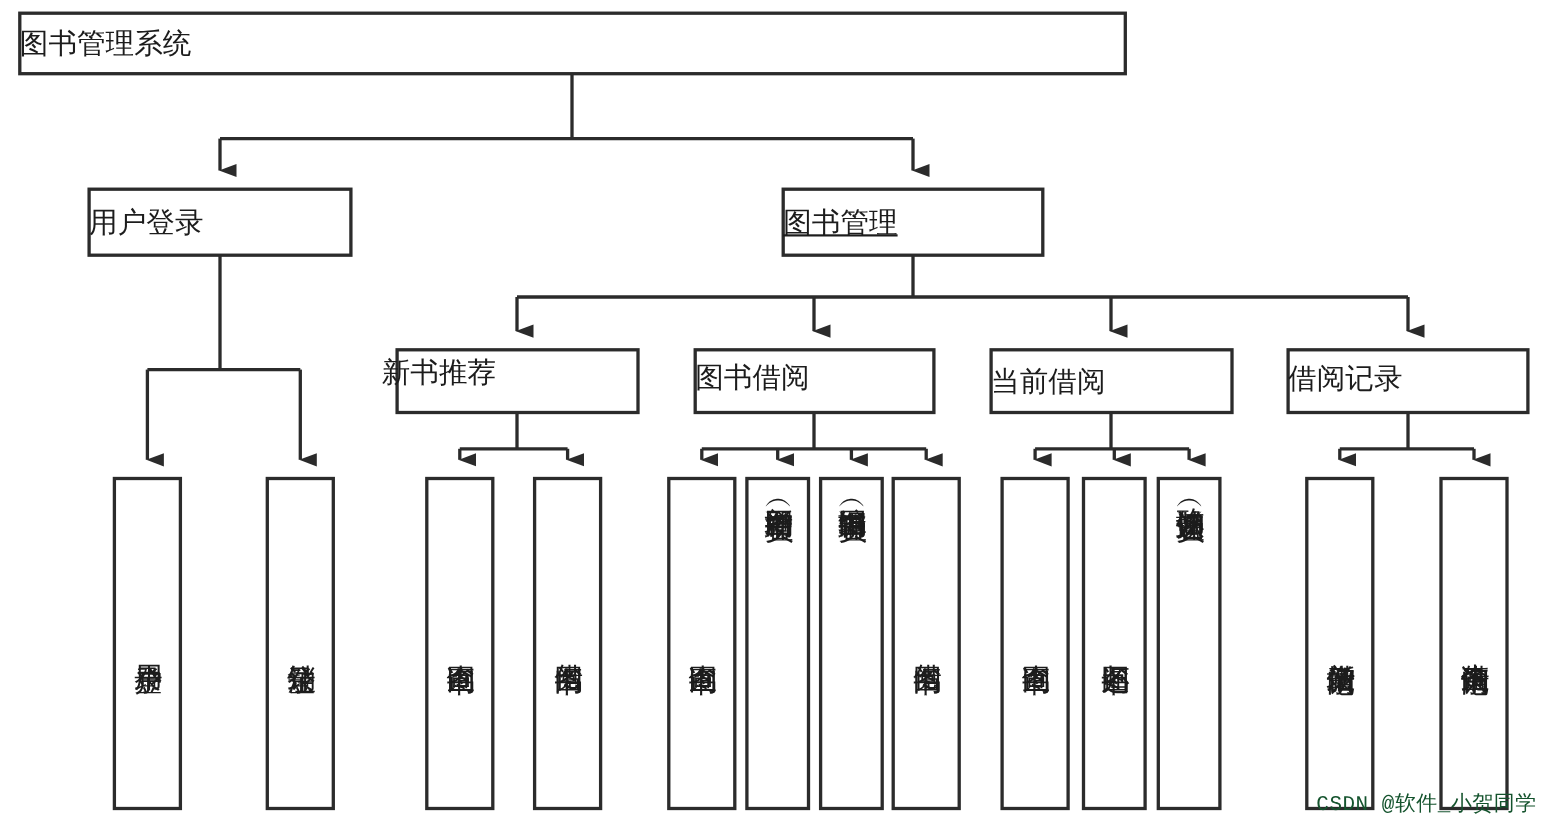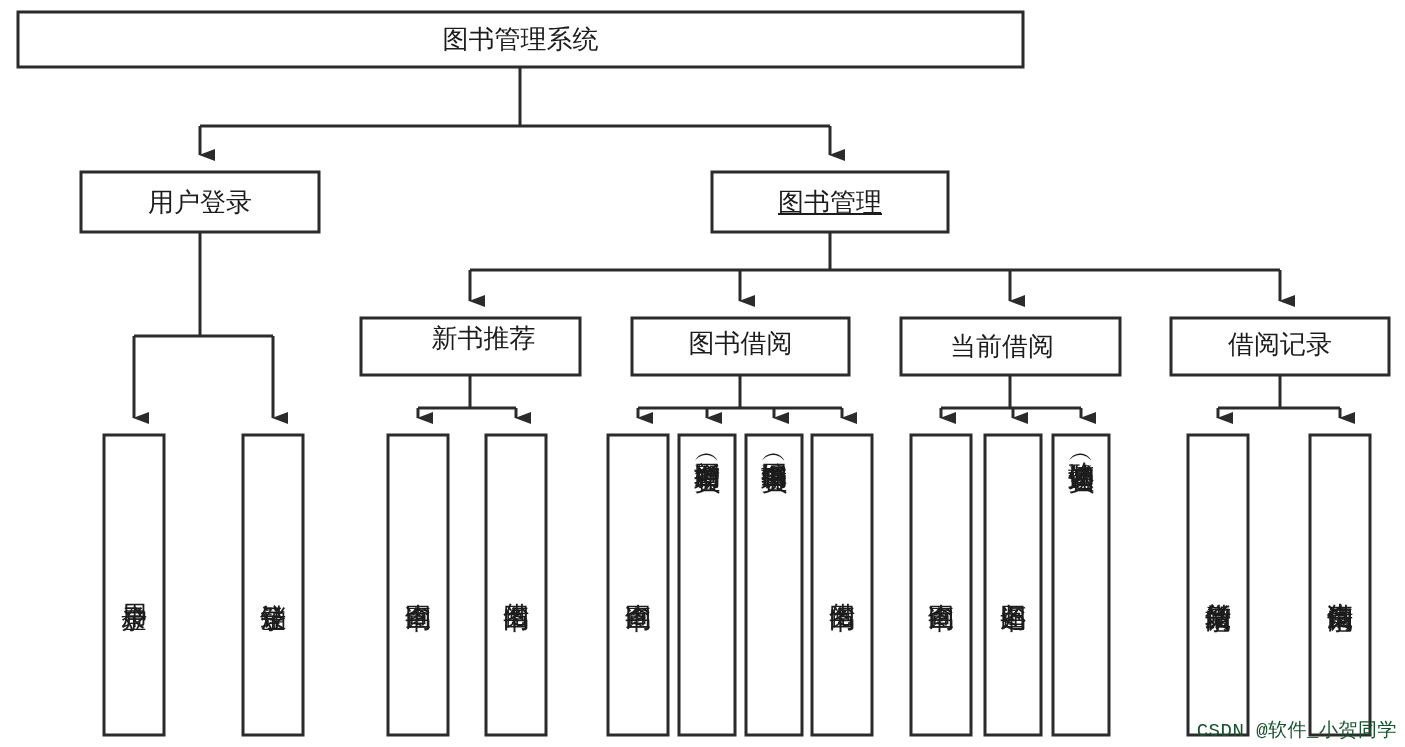--- a/index.html
+++ b/index.html
@@ -54,21 +54,20 @@
     line-height: 1.05;
     color: #1c1c1c;
     letter-spacing: 1px;
     font-family: "DejaVu Sans", "Liberation Sans", sans-serif;
     white-space: nowrap;
   }
   .hlabel-wrap {
     position: absolute;
     display: flex;
     align-items: center;
-    justify-content: center;
     pointer-events: none;
     font-size: 26px;
     color: #1c1c1c;
     font-family: "DejaVu Sans", "Liberation Sans", sans-serif;
   }
   .watermark-wrap {
     position: absolute;
     right: 8px;
     bottom: 4px;
     font-size: 19px;
@@ -162,21 +161,21 @@
     <span>图书管理系统</span>
   </div>
 
   <div class="hlabel-wrap" style="left:81px; top:172px; width:238px; height:60px;">
     <span>用户登录</span>
   </div>
   <div class="hlabel-wrap" style="left:712px; top:172px; width:236px; height:60px;text-decoration:underline;">
     <span>图书管理</span>
   </div>
 
-  <div class="hlabel-wrap" style="left:374px; top:318px; width:219px; height:41px;">
+  <div class="hlabel-wrap" style="left:347px; top:318px; width:219px; height:41px;">
     <span>新书推荐</span>
   </div>
   <div class="hlabel-wrap" style="left:632px; top:318px; width:217px; height:50px;">
     <span>图书借阅</span>
   </div>
   <div class="hlabel-wrap" style="left:901px; top:318px; width:202px; height:57px;">
     <span>当前借阅</span>
   </div>
   <div class="hlabel-wrap" style="left:1171px; top:316px; width:218px; height:57px;">
     <span>借阅记录</span>

